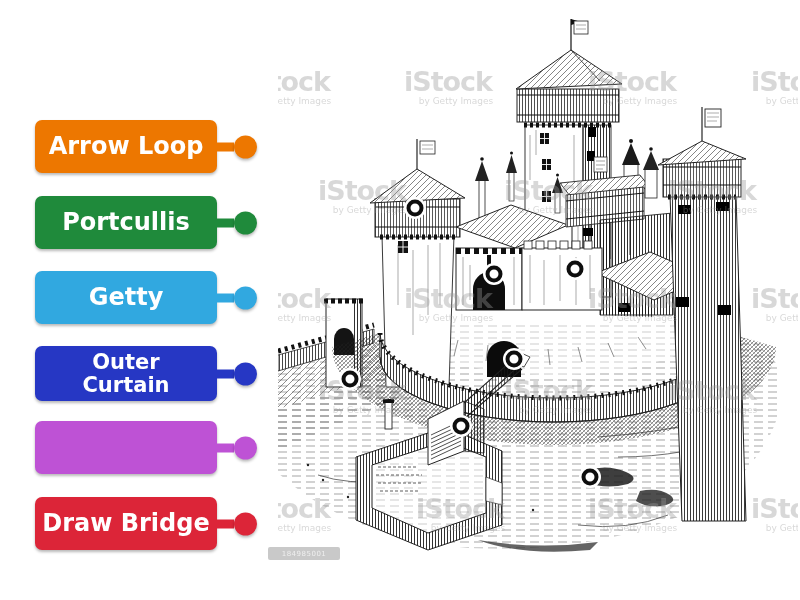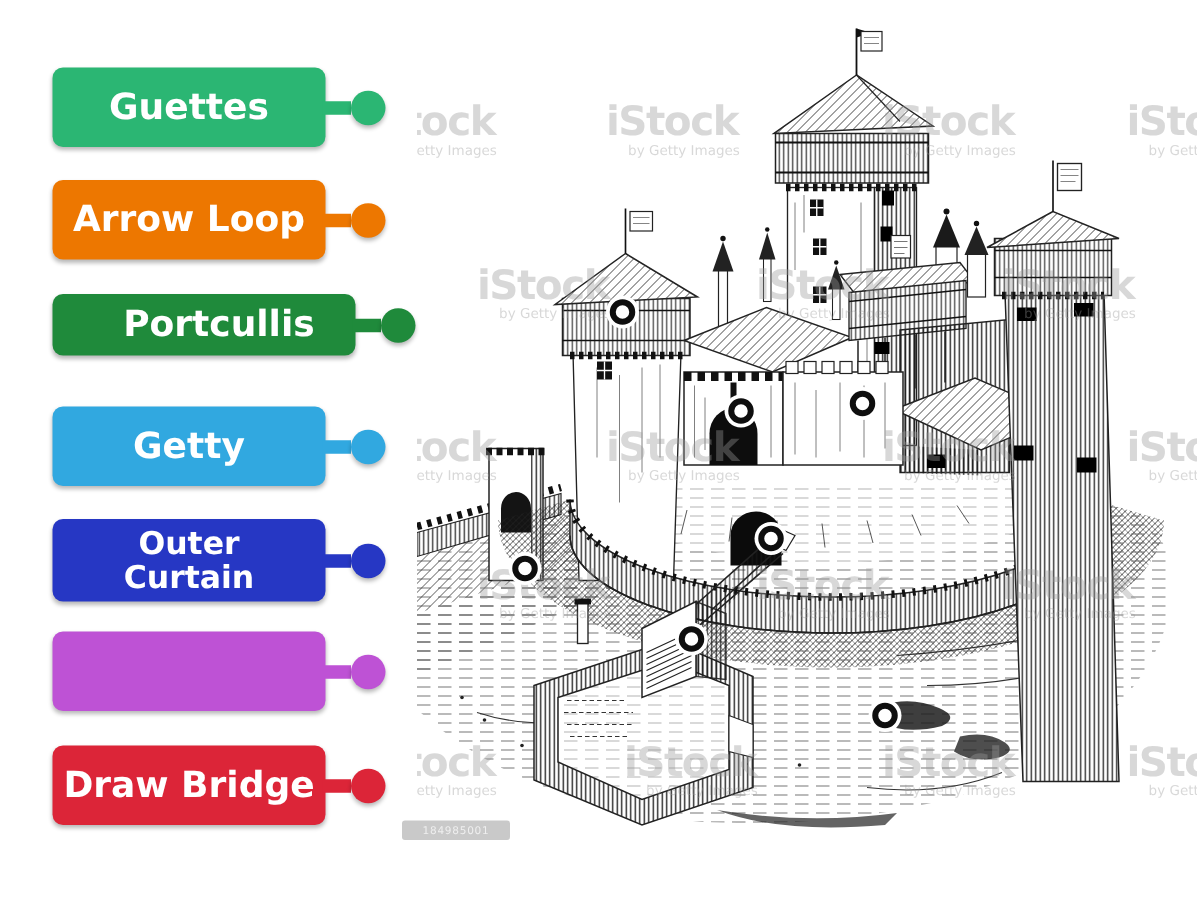--- a/index.html
+++ b/index.html
@@ -35,31 +35,26 @@
 
   .pin{position:absolute;transform:translate(-50%,-50%);width:9px;height:9px;
        background:#fff;border:4.5px solid #0e0e0e;border-radius:50%;
        box-shadow:0 0 0 2.5px #fff,0 1px 2px rgba(0,0,0,.2);cursor:pointer;}
 </style>
 </head>
 <body>
 
 <div class="stage">
   <div class="labels-col">
-      <div class="label" style="top: 45px; height: 53px; background: rgb(43, 182, 115);">
-    <span class="label-text">Guettes</span>
-    <span class="stub" style="background: rgb(43, 182, 115);"></span>
-    <span class="dot" style="background: rgb(43, 182, 115);"></span>
-  </div>
       <div class="label" style="top: 120px; height: 53px; background: rgb(237, 119, 0);">
     <span class="label-text">Arrow Loop</span>
     <span class="stub" style="background: rgb(237, 119, 0);"></span>
     <span class="dot" style="background: rgb(237, 119, 0);"></span>
   </div>
-      <div class="label" style="top: 196px; height: 41px; background: rgb(31, 138, 59); padding-left: 20px;">
+      <div class="label" style="top: 196px; height: 53px; background: rgb(31, 138, 59);">
     <span class="label-text">Portcullis</span>
     <span class="stub" style="background: rgb(31, 138, 59);"></span>
     <span class="dot" style="background: rgb(31, 138, 59);"></span>
   </div>
       <div class="label" style="top: 271px; height: 53px; background: rgb(49, 168, 224);">
     <span class="label-text">Getty</span>
     <span class="stub" style="background: rgb(49, 168, 224);"></span>
     <span class="dot" style="background: rgb(49, 168, 224);"></span>
   </div>
       <div class="label" style="top: 346px; height: 55px; background: rgb(38, 55, 196); font-size: 21px;">

